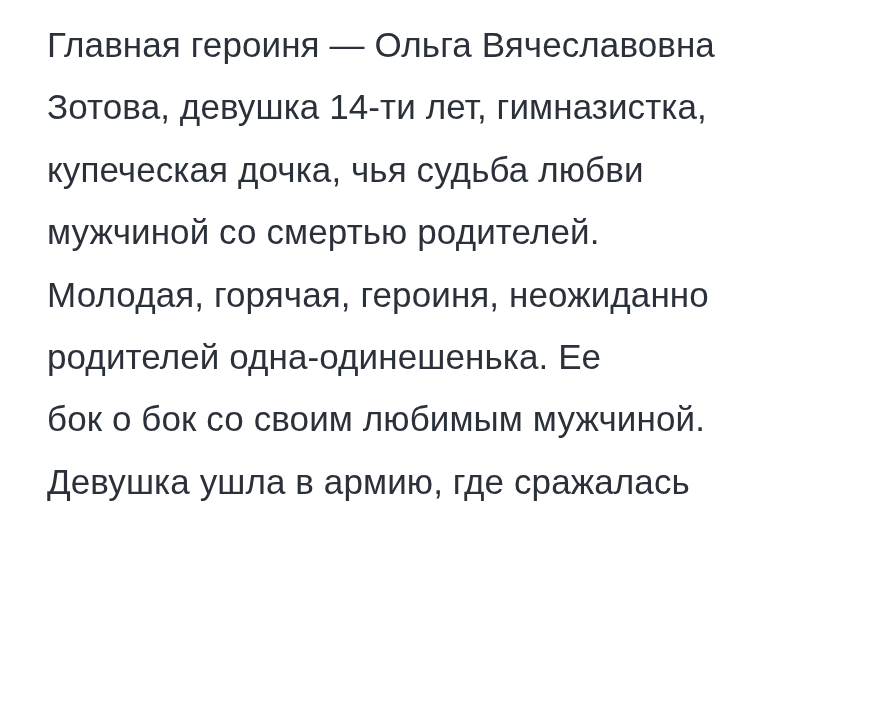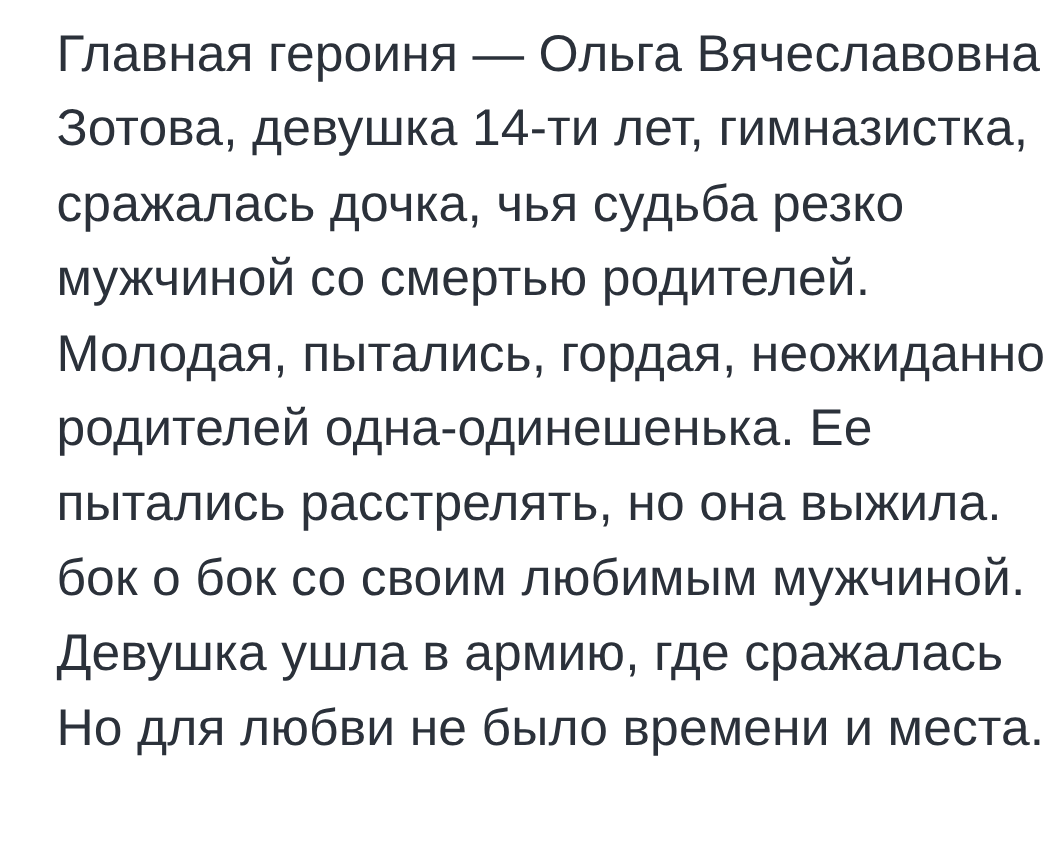--- a/index.html
+++ b/index.html
@@ -5,39 +5,37 @@
   * { margin: 0; padding: 0; box-sizing: border-box; }
   html, body {
     width: 879px;
     height: 720px;
     background: #ffffff;
     overflow: hidden;
   }
   .text-block {
     padding: 14px 40px 0 47px;
     font-family: "Liberation Sans", "DejaVu Sans", sans-serif;
-    font-size: 43px;
+    font-size: 35px;
     font-weight: 400;
     line-height: 62.4px;
     color: #2b313a;
     letter-spacing: 0.1px;
     -webkit-font-smoothing: antialiased;
   }
   .line {
     white-space: nowrap;
     height: 62.4px;
   }
 </style>
 </head>
 <body>
 
 <div class="text-block">
   <div class="line">Главная героиня — Ольга Вячеславовна</div>
   <div class="line">Зотова, девушка 14-ти лет, гимназистка,</div>
-  <div class="line">сражалась дочка, чья судьба резко</div>
+  <div class="line">купеческая дочка, чья судьба любви</div>
   <div class="line">мужчиной со смертью родителей.</div>
-  <div class="line">Молодая, пытались, гордая, неожиданно</div>
+  <div class="line">Молодая, горячая, героиня, неожиданно</div>
   <div class="line">родителей одна-одинешенька. Ее</div>
-  <div class="line">пытались расстрелять, но она выжила.</div>
   <div class="line">бок о бок со своим любимым мужчиной.</div>
   <div class="line">Девушка ушла в армию, где сражалась</div>
-  <div class="line">Но для любви не было времени и места.</div>
 </div>
 
 </body></html>

